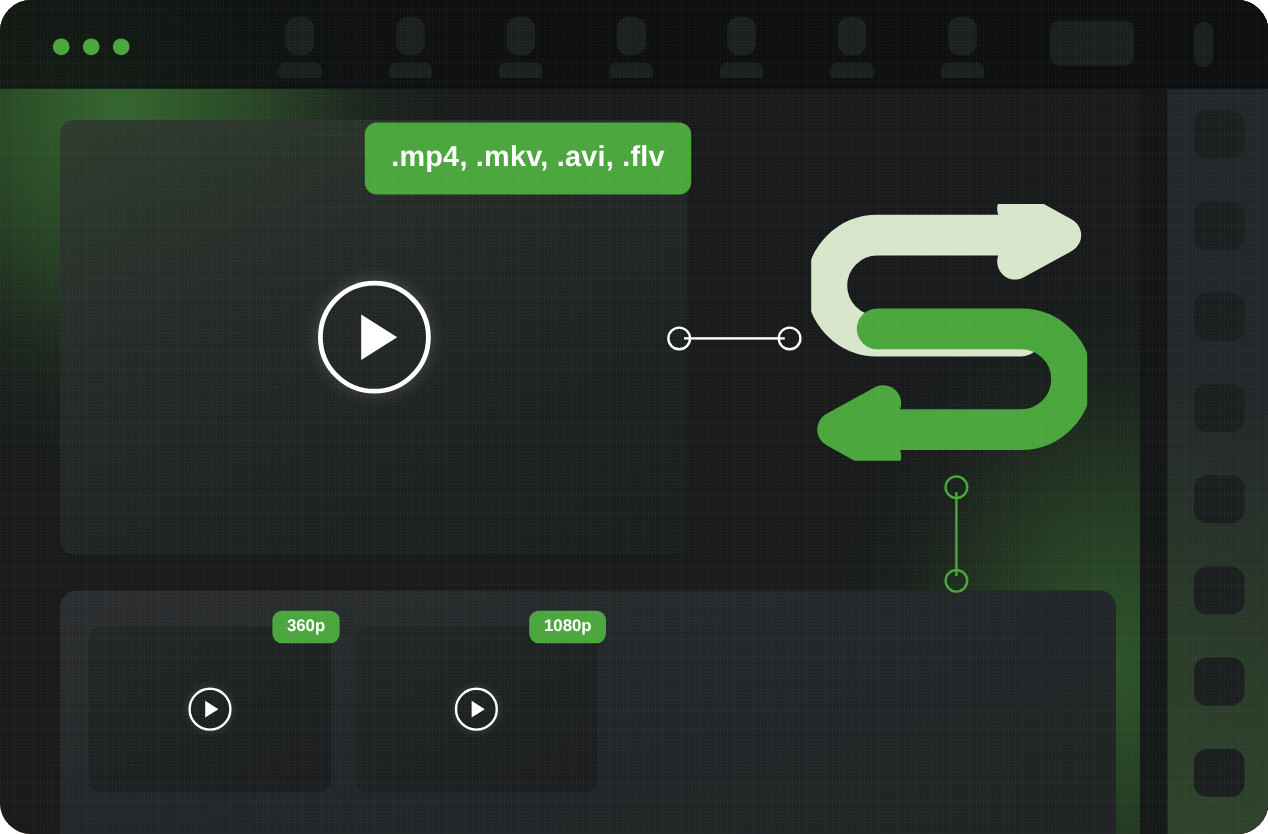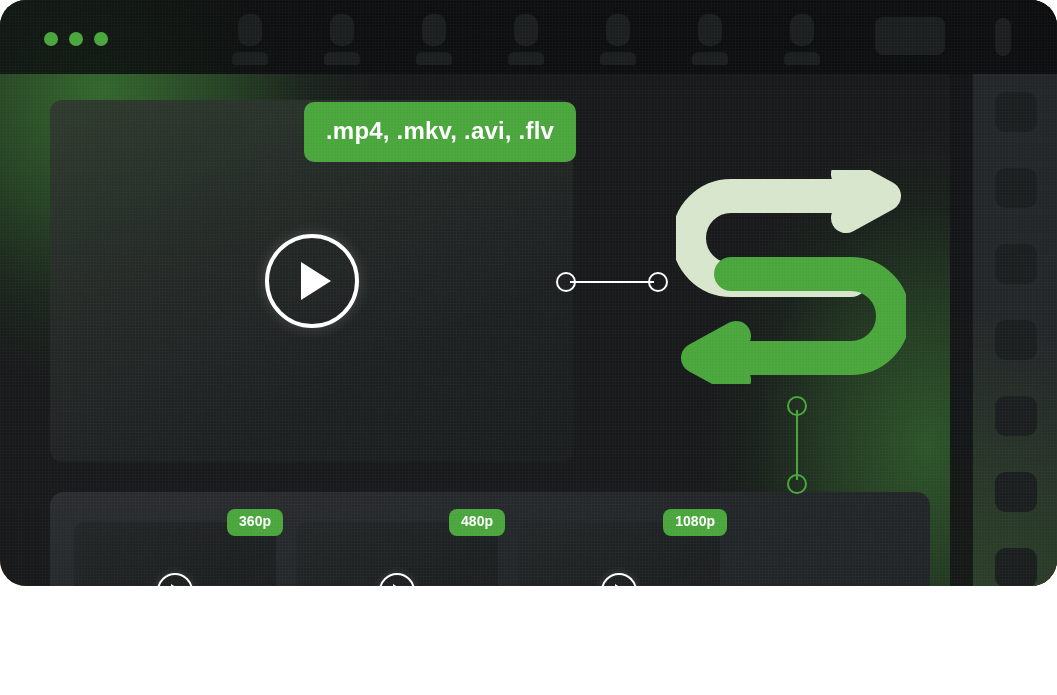--- a/index.html
+++ b/index.html
@@ -10,21 +10,21 @@
     overflow: hidden;
     background: #ffffff;
     font-family: "Liberation Sans", sans-serif;
   }
 
   
   .app-window {
     position: absolute;
     left: 0; top: 0;
     width: 1057px;
-    height: 586px;
+    height: 695px;
     border-radius: 26px;
     overflow: hidden;
     background: #a16207;
   }
 
   
   .window-body {
     position: absolute;
     left: 0; top: 0;
     width: 1057px;
@@ -429,26 +429,20 @@
   <div class="outputs-panel">
     <div class="outputs-row">
 
       <div class="output-card">
         <div class="quality-badge">360p</div>
         <div class="play-small">
           <div class="tri"></div>
         </div>
       </div>
 
-      <div class="output-card">
-        <div class="quality-badge">480p</div>
-        <div class="play-small">
-          <div class="tri"></div>
-        </div>
-      </div>
 
 
       <div class="output-card">
         <div class="quality-badge">1080p</div>
         <div class="play-small">
           <div class="tri"></div>
         </div>
       </div>
 
     </div>

